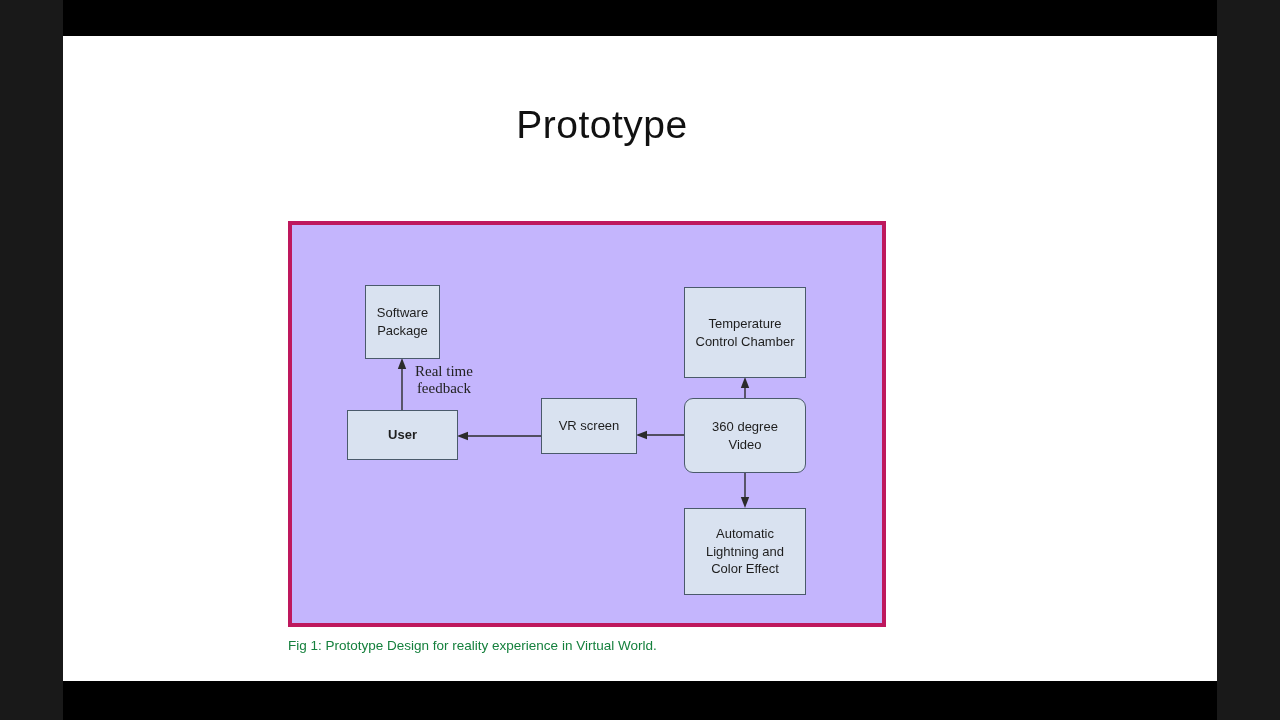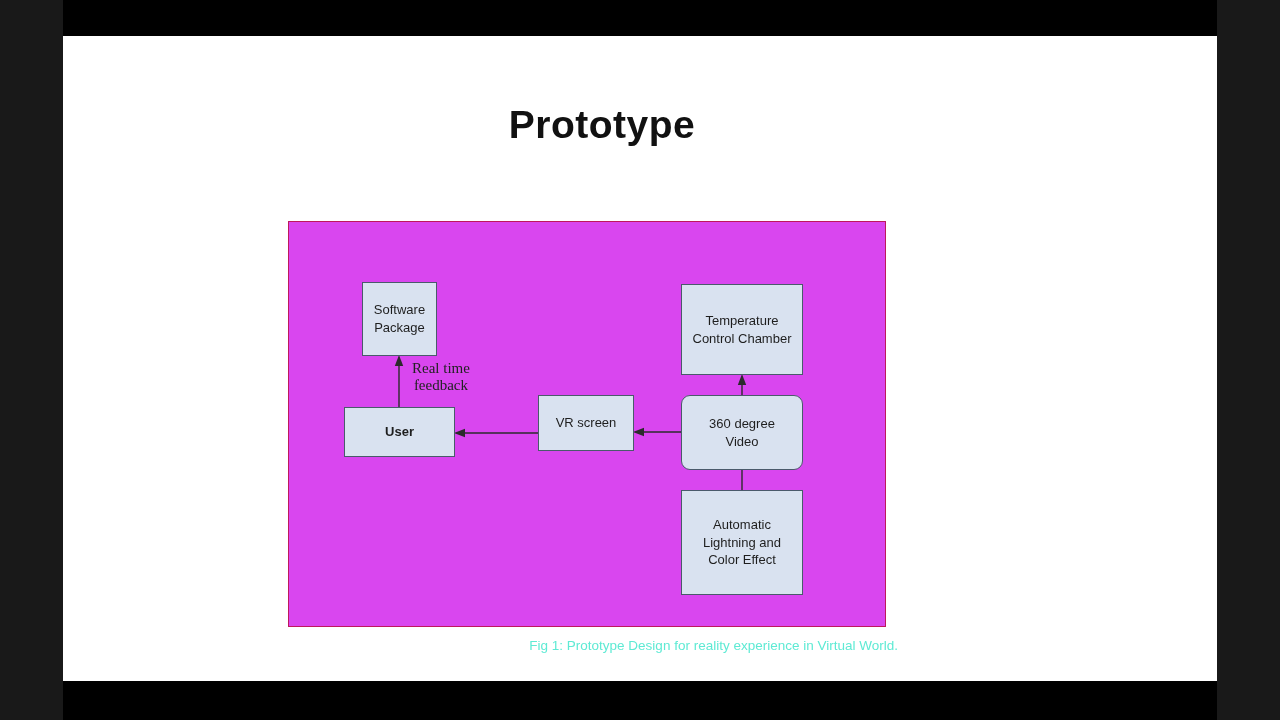--- a/index.html
+++ b/index.html
@@ -30,72 +30,72 @@
     position: absolute; left: 63px; top: 36px;
     width: 1154px; height: 645px;
     background: #ffffff;
   }
 
   .slide-title {
     position: absolute; left: 455px; top: 99px;
     width: 294px; height: 52px;
     text-align: center;
     font-size: 39px; line-height: 52px;
-    font-weight: 700;
+    font-weight: 400;
     color: #111111;
     letter-spacing: 0.5px;
   }
 
   .diagram-panel {
     position: absolute; left: 288px; top: 221px;
     width: 598px; height: 406px;
     box-sizing: border-box;
-    background: #d946ef;
-    border: 1px solid #be185d;
+    background: #c4b5fd;
+    border: 4px solid #be185d;
   }
 
   .node {
     position: absolute;
     box-sizing: border-box;
     border: 1px solid #4a5a6b;
     background: #d9e2f0;
     display: flex; align-items: center; justify-content: center;
     text-align: center;
     font-size: 13px; line-height: 1.35;
     color: #1e1e1e;
     white-space: pre-line;
   }
   .node-software { left: 73px;  top: 60px;  width: 75px;  height: 74px; }
   .node-user     { left: 55px;  top: 185px; width: 111px; height: 50px; font-weight: bold; }
   .node-vr       { left: 249px; top: 173px; width: 96px;  height: 56px; }
   .node-temp     { left: 392px; top: 62px;  width: 122px; height: 91px; }
   .node-video360 { left: 392px; top: 173px; width: 122px; height: 75px; border-radius: 9px; }
-  .node-auto     { left: 392px; top: 268px; width: 122px; height: 105px; }
+  .node-auto     { left: 392px; top: 283px; width: 122px; height: 87px; }
 
   .edges-svg {
     position: absolute; left: 0; top: 0;
     width: 594px; height: 402px;
     pointer-events: none;
   }
 
   .edge-label {
     position: absolute; left: 123px; top: 138px;
     font-family: "Liberation Serif", serif;
     font-size: 15px; line-height: 1.1;
     color: #222222;
     white-space: pre-line;
     text-align: center;
   }
 
   .slide-caption {
     position: absolute; left: 288px; top: 638px;
     width: 610px;
-    text-align: right;
+    text-align: left;
     font-size: 13.5px;
-    color: #5eead4;
+    color: #15803d;
   }
 </style>
 </head>
 <body>
 
 <div class="stage">
 
   <div class="video-frame"></div>
   <div class="side-bar left"></div>
   <div class="side-bar right"></div>

